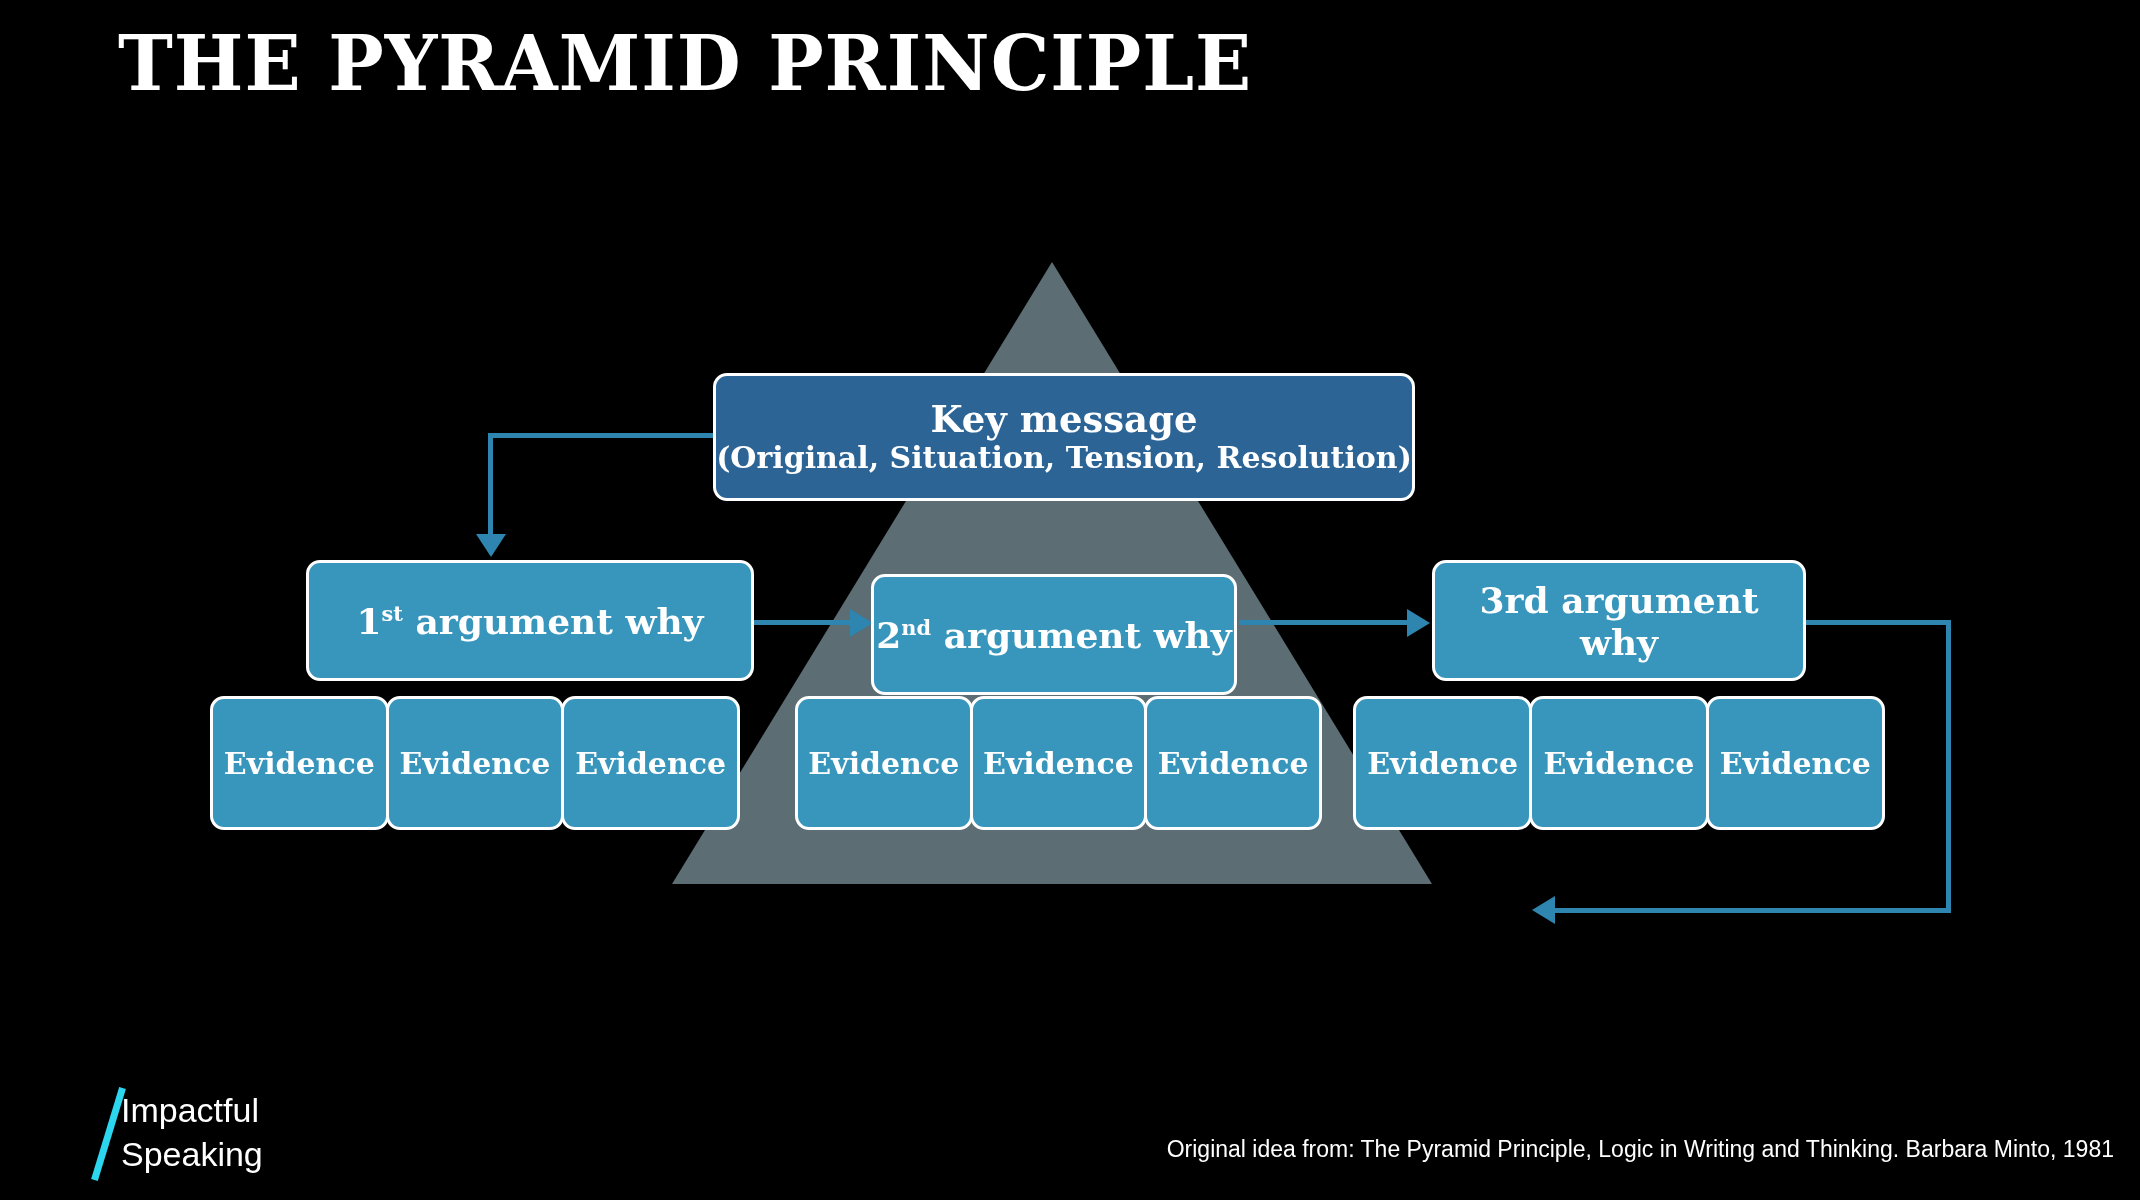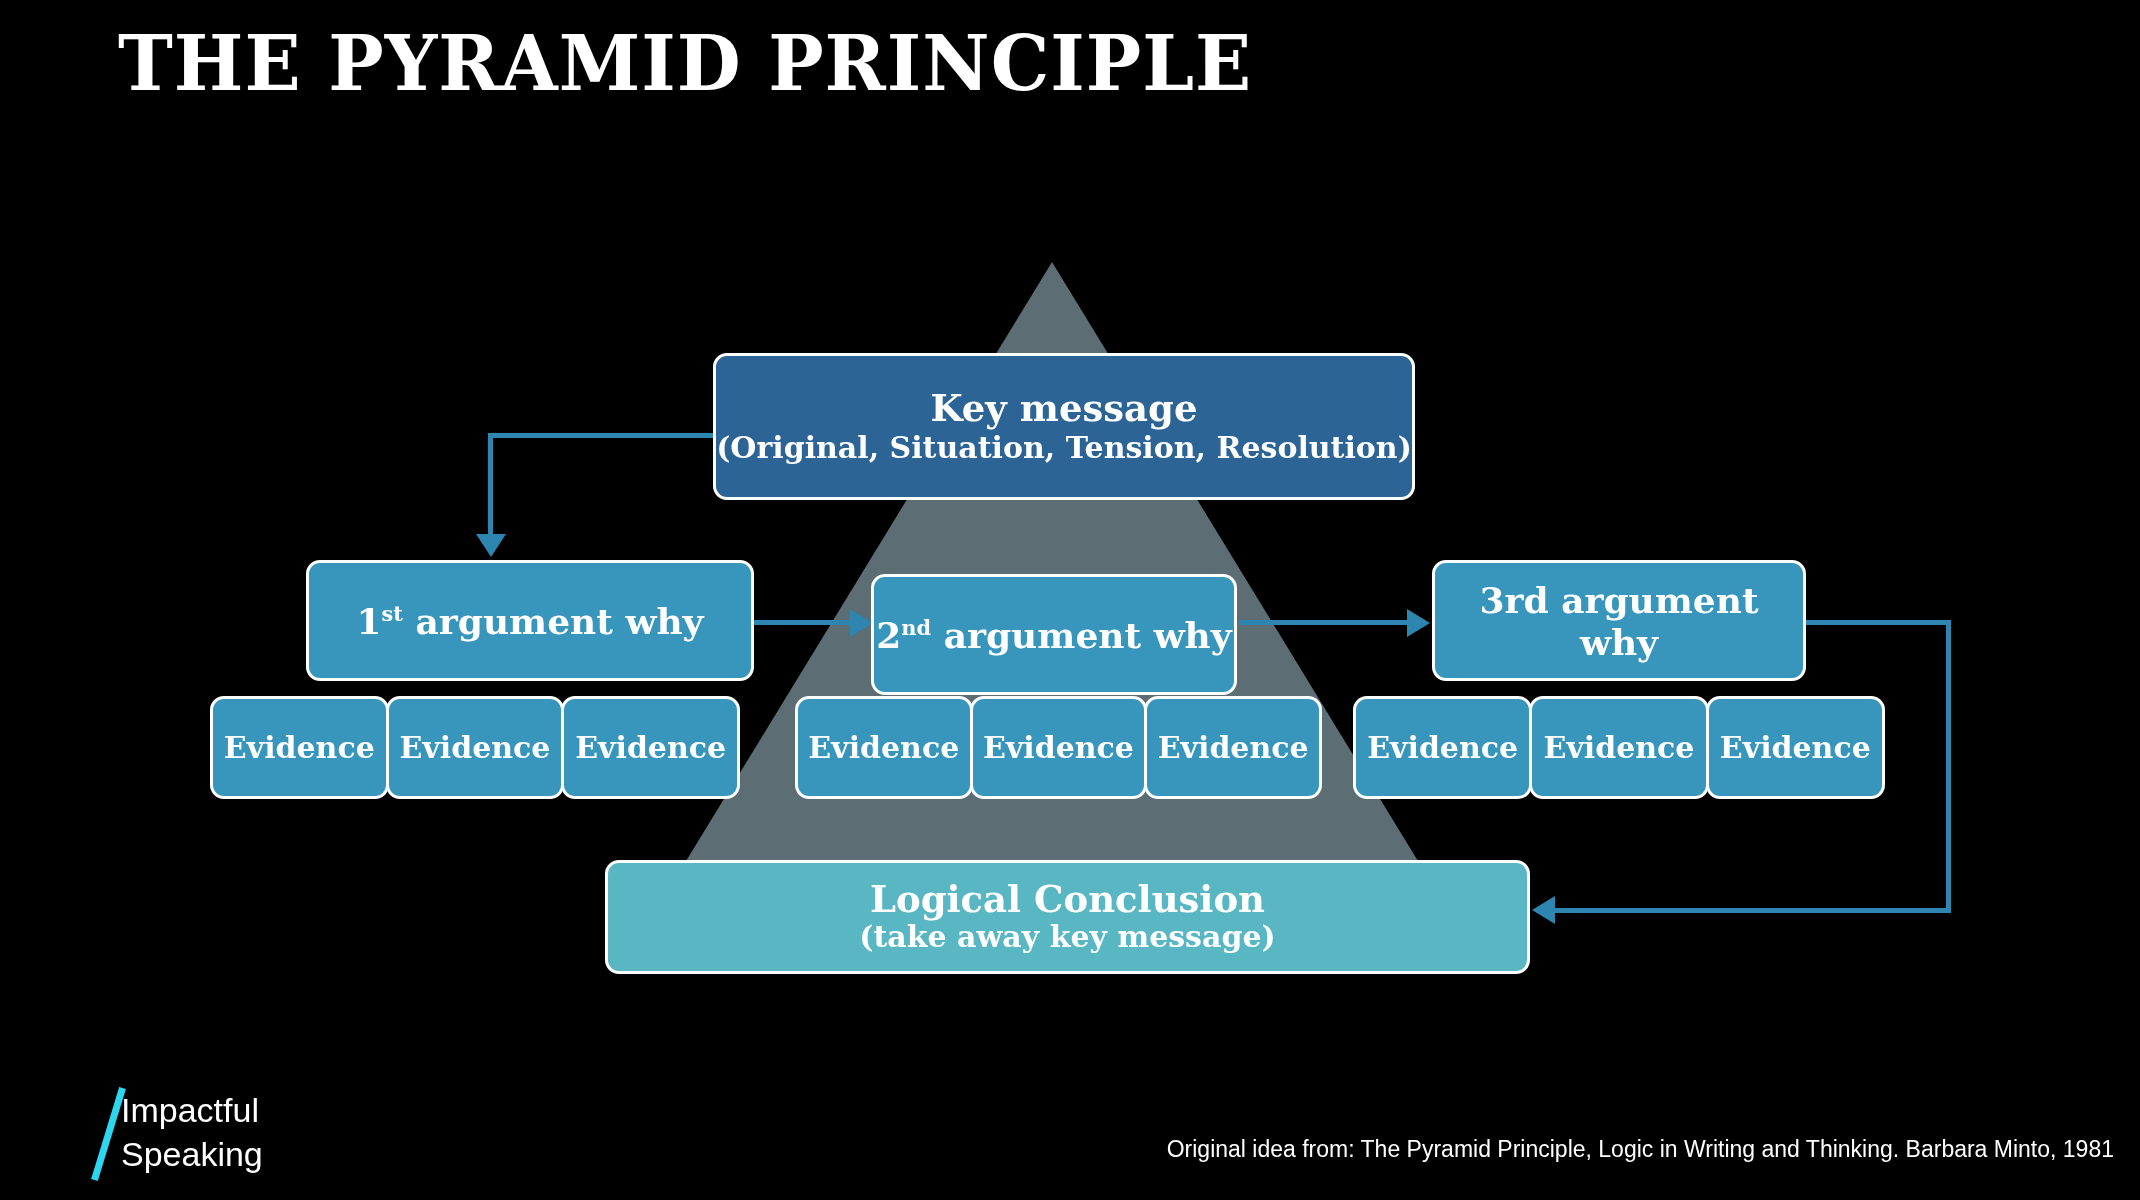--- a/index.html
+++ b/index.html
@@ -31,36 +31,36 @@
   .box{
     position:absolute;
     border:3px solid var(--box-border,#fff);
     border-radius:14px;
     box-sizing:border-box;
     display:flex;flex-direction:column;align-items:center;justify-content:center;
     color:var(--text,#fff);
     text-align:center;
   }
   .key-message{
-    left:713px;top:353px;width:702px;height:147px;
+    left:713px;top:373px;width:702px;height:128px;
     background:var(--key-message-fill,#2B6495);
   }
   .key-message .box-title{font-size:37px;font-weight:bold;line-height:1.15;}
   .key-message .box-subtitle{font-size:30px;font-weight:bold;line-height:1.2;}
   .argument{
     top:560px;height:121px;
     background:var(--argument-fill,#3896BC);
     font-size:36px;font-weight:bold;
   }
   .argument sup{font-size:0.58em;line-height:0;}
   .arg-1{left:306px;width:448px;}
   .arg-2{left:871px;width:366px;margin-top:14px;}
   .arg-3{left:1432px;width:374px;}
   .evidence-group{
-    position:absolute;top:696px;height:103px;
+    position:absolute;top:696px;height:134px;
     display:flex;flex-direction:row;
   }
   .ev-g1{left:210px;width:530px;}
   .ev-g2{left:795px;width:527px;}
   .ev-g3{left:1353px;width:532px;}
   .evidence{
     position:relative;flex:1 1 0;
     border:3px solid var(--box-border,#fff);
     border-radius:14px;box-sizing:border-box;
     background:var(--evidence-fill,#3896BC);
@@ -157,24 +157,20 @@
     <div class="evidence">Evidence</div>
     <div class="evidence">Evidence</div>
     <div class="evidence">Evidence</div>
   </div>
   <div class="evidence-group ev-g3">
     <div class="evidence">Evidence</div>
     <div class="evidence">Evidence</div>
     <div class="evidence">Evidence</div>
   </div>
 
-  <div class="box conclusion">
-    <div class="box-title">Logical Conclusion</div>
-    <div class="box-subtitle">(take away key message)</div>
-  </div>
 
   <div class="logo">
     <div class="logo-slash"></div>
     <div class="logo-text"><span>Impactful</span><br><span>Speaking</span></div>
   </div>
   <div class="attribution">Original idea from: The Pyramid Principle, Logic in Writing and Thinking. Barbara Minto, 1981</div>
 
 </div>
 
 </body></html>

